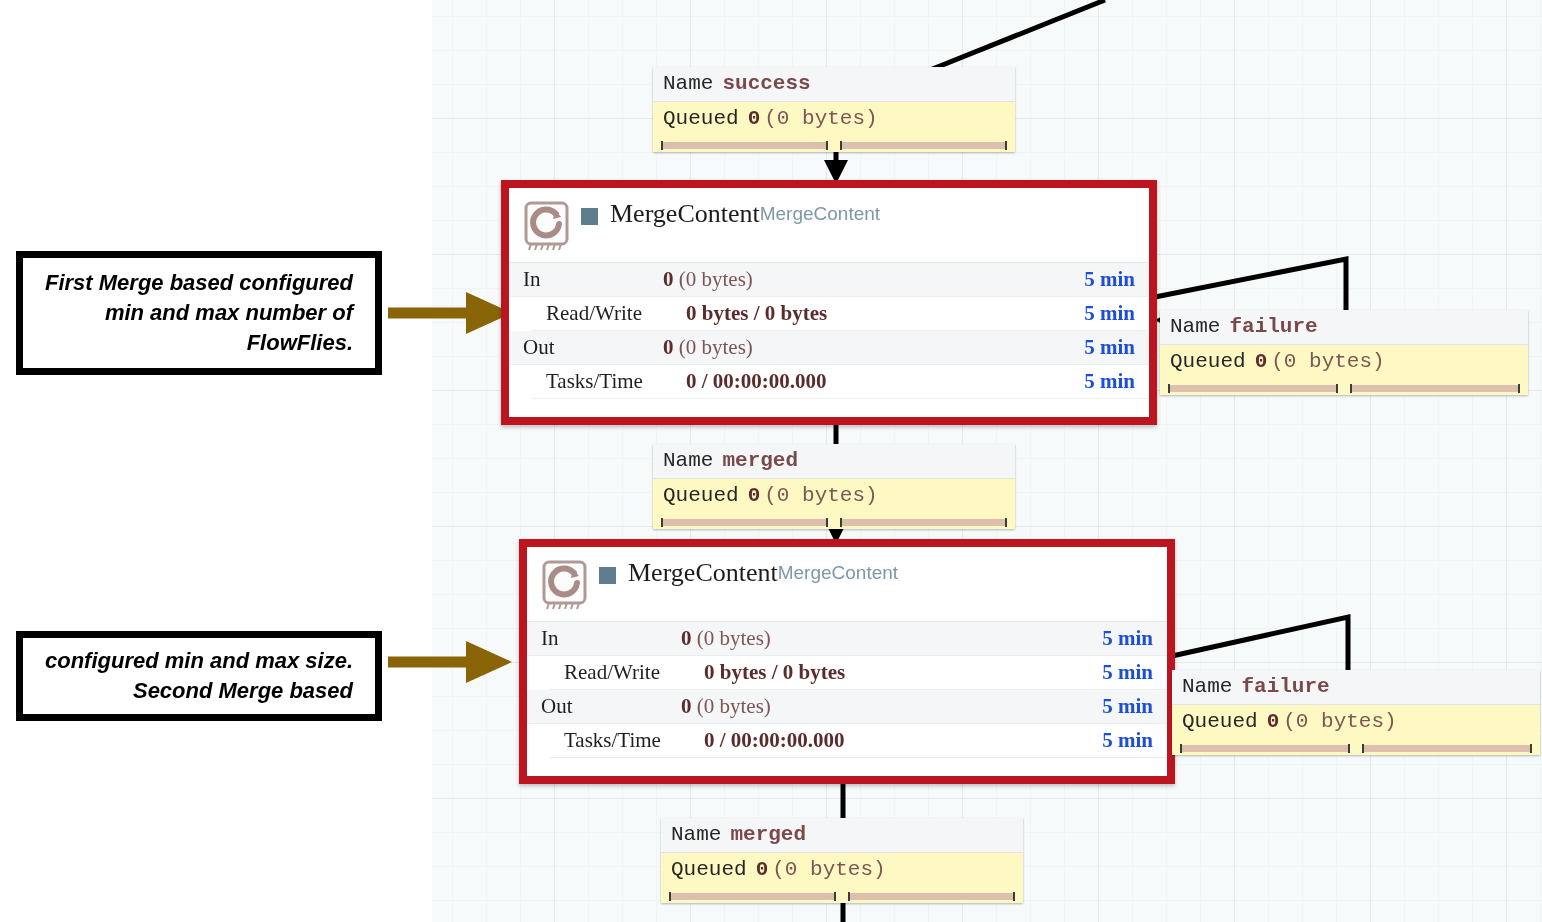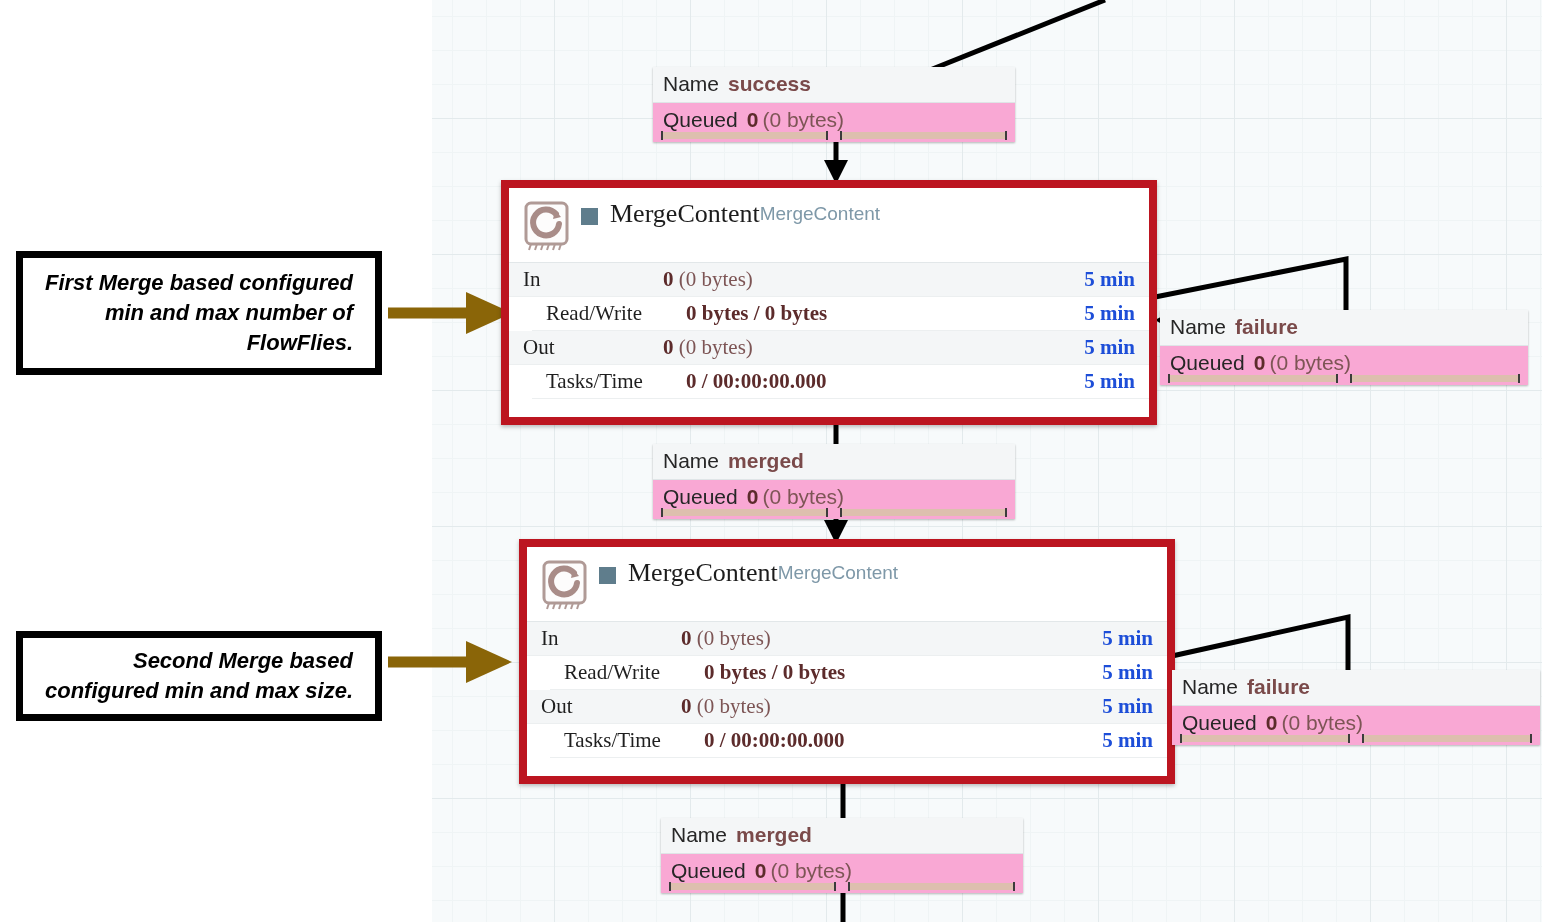--- a/index.html
+++ b/index.html
@@ -26,36 +26,36 @@
     background-size:136px 136px,136px 136px,34px 34px,34px 34px;
     background-position:-14px -18px,-14px -18px,-14px -18px,-14px -18px;
   }
 
   
   .edges{position:absolute;left:0;top:0;width:1542px;height:922px;pointer-events:none;}
 
   
   .conn{
     position:absolute;
-    background:#f9a8d4;
+    background:#fef9c3;
     box-shadow:0 1px 2px rgba(0,0,0,.28);
-    font-family:Liberation Sans, sans-serif;
+    font-family:Liberation Mono, monospace;
     box-sizing:border-box;
   }
   .conn .row-name{
     background:#f4f6f7;
     border-bottom:1px solid #dfe5e7;
     padding:5px 10px 6px 10px;
     font-size:21px;
     color:#262626;
     white-space:nowrap;
   }
   .conn .row-name b{color:#7a4a4a;font-weight:bold;margin-left:9px;}
   .conn .row-queued{
-    padding:5px 10px 0 10px;
+    padding:5px 10px 12px 10px;
     font-size:21px;
     color:#262626;
     white-space:nowrap;
   }
   .conn .row-queued .num{color:#5c2b2b;font-weight:bold;margin:0 4px 0 9px;}
   .conn .row-queued .sz{color:#7d5555;}
   .conn .bars{
     display:flex;
     gap:12px;
     padding:0 8px 3px 8px;
@@ -340,18 +340,18 @@
   <div class="callout" style="left:16px;top:251px;width:366px;height:124px;">
     <div>
       <span>First Merge based configured</span>
       <span>min and max number of</span>
       <span>FlowFlies.</span>
     </div>
   </div>
 
   <div class="callout" style="left:16px;top:631px;width:366px;height:90px;">
     <div>
+      <span>configured min and max size.</span>
       <span>Second Merge based</span>
-      <span>configured min and max size.</span>
     </div>
   </div>
 
 </div>
 
 </body></html>

